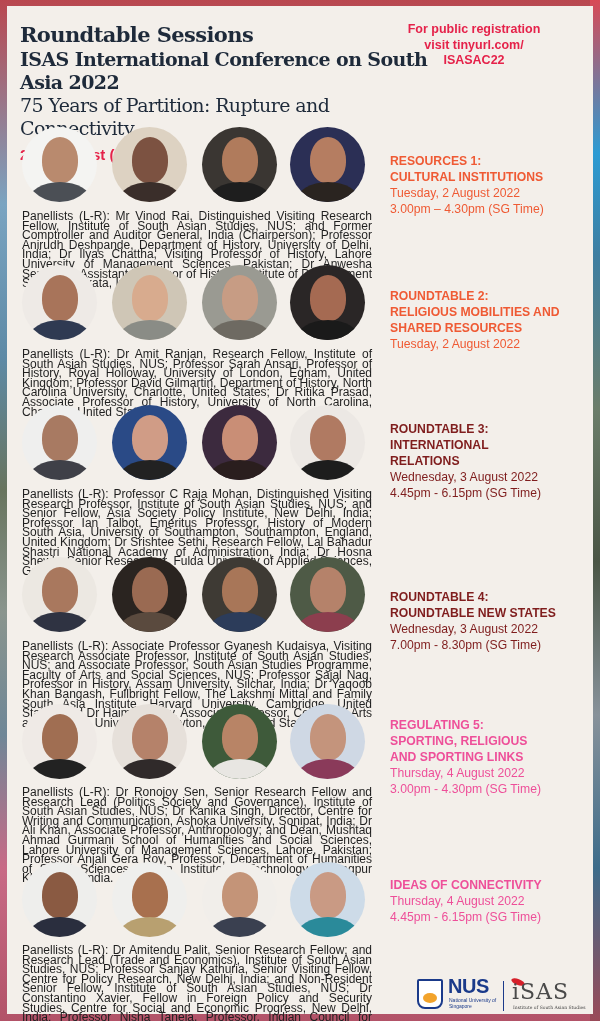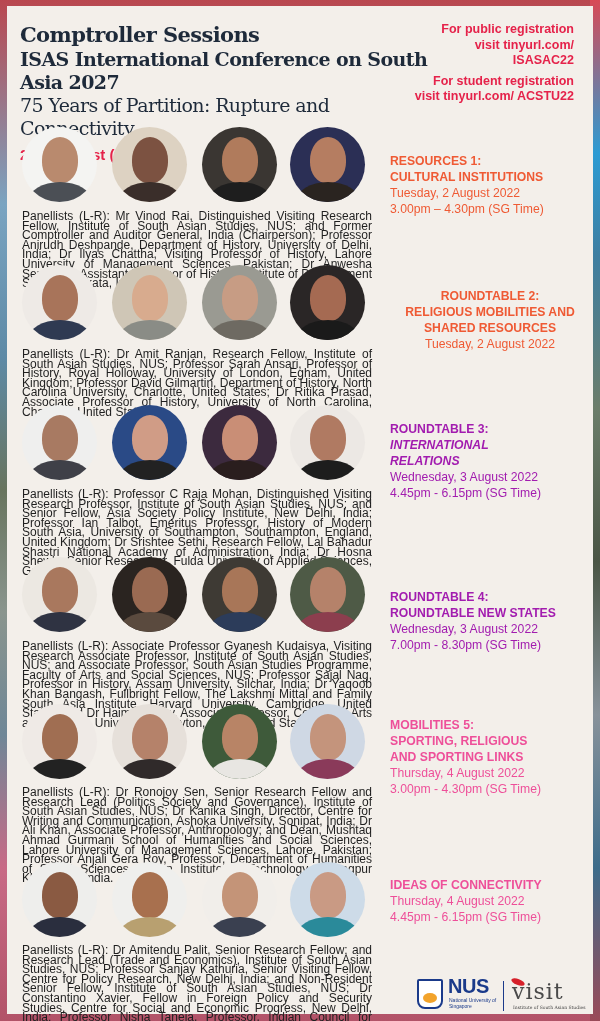--- a/index.html
+++ b/index.html
@@ -20,21 +20,21 @@
   }
   .header-left { position: absolute; left: 20px; top: 22px; width: 420px; }
   .h-title {
     font-family: "DejaVu Serif", serif; font-weight: bold; color: #1e2a3a;
     font-size: 19px; line-height: 23px; letter-spacing: -0.6px;
   }
   .h-title.big { font-size: 21px; line-height: 26px; }
   .h-title.light { font-weight: normal; }
   .h-dates { color: #e5224a; font-weight: bold; font-size: 15px; margin-top: 6px; }
   .header-right {
-    position: absolute; right: 26px; top: 22px; width: 160px; text-align: right;
+    position: absolute; right: 46px; top: 22px; width: 160px; text-align: center;
     color: #e5224a; font-weight: bold; font-size: 12.5px; line-height: 15.5px;
   }
   .header-right .reg + .reg { margin-top: 5px; }
 
   .session { position: absolute; left: 0; width: 600px; }
   .photos { position: absolute; left: 22px; top: 0; width: 350px; height: 78px; }
   .photo {
     position: absolute; top: 0; width: 75px; height: 75px; border-radius: 50%;
     overflow: hidden;
   }
@@ -45,21 +45,21 @@
     position: absolute; left: 6px; top: 55px; width: 64px; height: 40px; border-radius: 50% 50% 0 0;
   }
   .panellists {
     position: absolute; left: 22px; width: 350px;
     font-size: 12px; line-height: 9.6px; color: #1f1f1f; text-align: justify;
   }
   .rt { position: absolute; left: 390px; width: 200px; }
   .rt-title { font-weight: bold; font-size: 12.2px; line-height: 16px; }
   .rt-date, .rt-time { font-size: 12.2px; line-height: 16px; }
   .c-orange { color: #ef5a34; }
-  .c-purple { color: #a21caf; }
+  .c-purple { color: #7f1d1d; }
   .c-pink   { color: #ee4f99; }
 
   .logos { position: absolute; left: 415px; top: 975px; width: 175px; height: 40px; }
   .nus-crest {
     position: absolute; left: 2px; top: 4px; width: 26px; height: 30px;
     background: #fff; border: 2px solid #1a3a8a; border-radius: 2px 2px 8px 8px;
   }
   .nus-crest::after {
     content: ""; position: absolute; left: 4px; top: 12px; width: 14px; height: 10px;
     background: #f2a32b; border-radius: 50%;
@@ -72,29 +72,28 @@
   .isas-sub { position: absolute; left: 98px; top: 30px; font-family: "DejaVu Serif", serif; color: #444; font-size: 4.5px; white-space: nowrap; }
 </style>
 </head>
 <body>
 
 <div class="bg-right"></div>
 
 <div class="panel"></div>
 
 <div class="header-left">
-  <div class="h-title big">Comptroller Sessions</div>
-  <div class="h-title">ISAS International Conference on South Asia 2027</div>
+  <div class="h-title big">Roundtable Sessions</div>
+  <div class="h-title">ISAS International Conference on South Asia 2022</div>
   <div class="h-title light">75 Years of Partition: Rupture and Connectivity</div>
   <div class="h-dates">2 - 4 August (via Zoom)</div>
 </div>
 
 <div class="header-right">
   <div class="reg">For public registration visit tinyurl.com/ ISASAC22</div>
-  <div class="reg">For student registration visit tinyurl.com/ ACSTU22</div>
 </div>
 
 <div class="session" style="top:127px;">
   <div class="photos">
     <div class="photo" style="left:0;background:#f4f4f2;">
         <div class="head" style="background:#b98a6e;"></div>
         <div class="body" style="background:#4b4f55;"></div>
       </div>
     <div class="photo" style="left:90px;background:#ddd2c2;">
         <div class="head" style="background:#7c5241;"></div>
@@ -131,21 +130,21 @@
     <div class="photo" style="left:180px;background:#9a9a92;">
         <div class="head" style="background:#c79c84;"></div>
         <div class="body" style="background:#6e6a62;"></div>
       </div>
     <div class="photo" style="left:268px;background:#2a2626;">
         <div class="head" style="background:#a56a52;"></div>
         <div class="body" style="background:#1a1a1a;"></div>
       </div>
   </div>
   <div class="panellists" style="top:85px;">Panellists (L-R): Dr Amit Ranjan, Research Fellow, Institute of South Asian Studies, NUS; Professor Sarah Ansari, Professor of History, Royal Holloway, University of London, Egham, United Kingdom; Professor David Gilmartin, Department of History, North Carolina University, Charlotte, United States; Dr Ritika Prasad, Associate Professor of History, University of North Carolina, Charlotte, United States.</div>
-  <div class="rt c-orange" style="top:23px;text-align:center;">
+  <div class="rt c-orange" style="top:23px;">
     <div class="rt-title">ROUNDTABLE 2:</div>
     <div class="rt-title">RELIGIOUS MOBILITIES AND SHARED RESOURCES</div>
     <div class="rt-date">Tuesday, 2 August 2022</div>
   </div>
 </div>
 
 <div class="session" style="top:405px;">
   <div class="photos">
     <div class="photo" style="left:0;background:#efefee;">
         <div class="head" style="background:#a87a62;"></div>
@@ -160,21 +159,21 @@
         <div class="body" style="background:#2a1e1e;"></div>
       </div>
     <div class="photo" style="left:268px;background:#ece8e4;">
         <div class="head" style="background:#b07a62;"></div>
         <div class="body" style="background:#1d1d1d;"></div>
       </div>
   </div>
   <div class="panellists" style="top:85px;">Panellists (L-R): Professor C Raja Mohan, Distinguished Visiting Research Professor, Institute of South Asian Studies, NUS; and Senior Fellow, Asia Society Policy Institute, New Delhi, India; Professor Ian Talbot, Emeritus Professor, History of Modern South Asia, University of Southampton, Southampton, England, United Kingdom; Dr Srishtee Sethi, Research Fellow, Lal Bahadur Shastri National Academy of Administration, India; Dr Hosna Shewly, Senior Researcher, Fulda University of Applied Sciences, Germany.</div>
   <div class="rt c-purple" style="top:16px;">
     <div class="rt-title">ROUNDTABLE 3:</div>
-    <div class="rt-title" style="width:120px;font-style:italic;">INTERNATIONAL RELATIONS</div>
+    <div class="rt-title" style="width:120px;">INTERNATIONAL RELATIONS</div>
     <div class="rt-date">Wednesday, 3 August 2022</div>
     <div class="rt-time">4.45pm - 6.15pm (SG Time)</div>
   </div>
 </div>
 
 <div class="session" style="top:557px;">
   <div class="photos">
     <div class="photo" style="left:0;background:#ece8e2;">
         <div class="head" style="background:#a9785e;"></div>
         <div class="body" style="background:#2f3342;"></div>
@@ -215,21 +214,21 @@
         <div class="head" style="background:#b88466;"></div>
         <div class="body" style="background:#e8e6e2;"></div>
       </div>
     <div class="photo" style="left:268px;background:#cfd8e4;">
         <div class="head" style="background:#c4947c;"></div>
         <div class="body" style="background:#8a3a5a;"></div>
       </div>
   </div>
   <div class="panellists" style="top:84px;">Panellists (L-R): Dr Ronojoy Sen, Senior Research Fellow and Research Lead (Politics Society and Governance), Institute of South Asian Studies, NUS; Dr Kanika Singh, Director, Centre for Writing and Communication, Ashoka University, Sonipat, India; Dr Ali Khan, Associate Professor, Anthropology; and Dean, Mushtaq Ahmad Gurmani School of Humanities and Social Sciences, Lahore University of Management Sciences, Lahore, Pakistan; Professor Anjali Gera Roy, Professor, Department of Humanities of Social Sciences, Indian Institute of Technology Kharagpur Kharagpur, India.</div>
   <div class="rt c-pink" style="top:13px;">
-    <div class="rt-title">MOBILITIES 5:</div>
+    <div class="rt-title">REGULATING 5:</div>
     <div class="rt-title" style="width:160px;">SPORTING, RELIGIOUS AND SPORTING LINKS</div>
     <div class="rt-date">Thursday, 4 August 2022</div>
     <div class="rt-time">3.00pm - 4.30pm (SG Time)</div>
   </div>
 </div>
 
 <div class="session" style="top:862px;">
   <div class="photos">
     <div class="photo" style="left:0;background:#eeeeec;">
         <div class="head" style="background:#8a5a42;"></div>
@@ -255,15 +254,15 @@
     <div class="rt-time">4.45pm - 6.15pm (SG Time)</div>
   </div>
 </div>
 
 <div class="logos">
   <div class="nus-crest"></div>
   <div class="nus-text">NUS</div>
   <div class="nus-sub">National University of Singapore</div>
   <div class="logo-divider"></div>
   <div class="isas-mark"></div>
-  <div class="isas-text">visit</div>
+  <div class="isas-text">iSAS</div>
   <div class="isas-sub">Institute of South Asian Studies</div>
 </div>
 
 </body></html>

